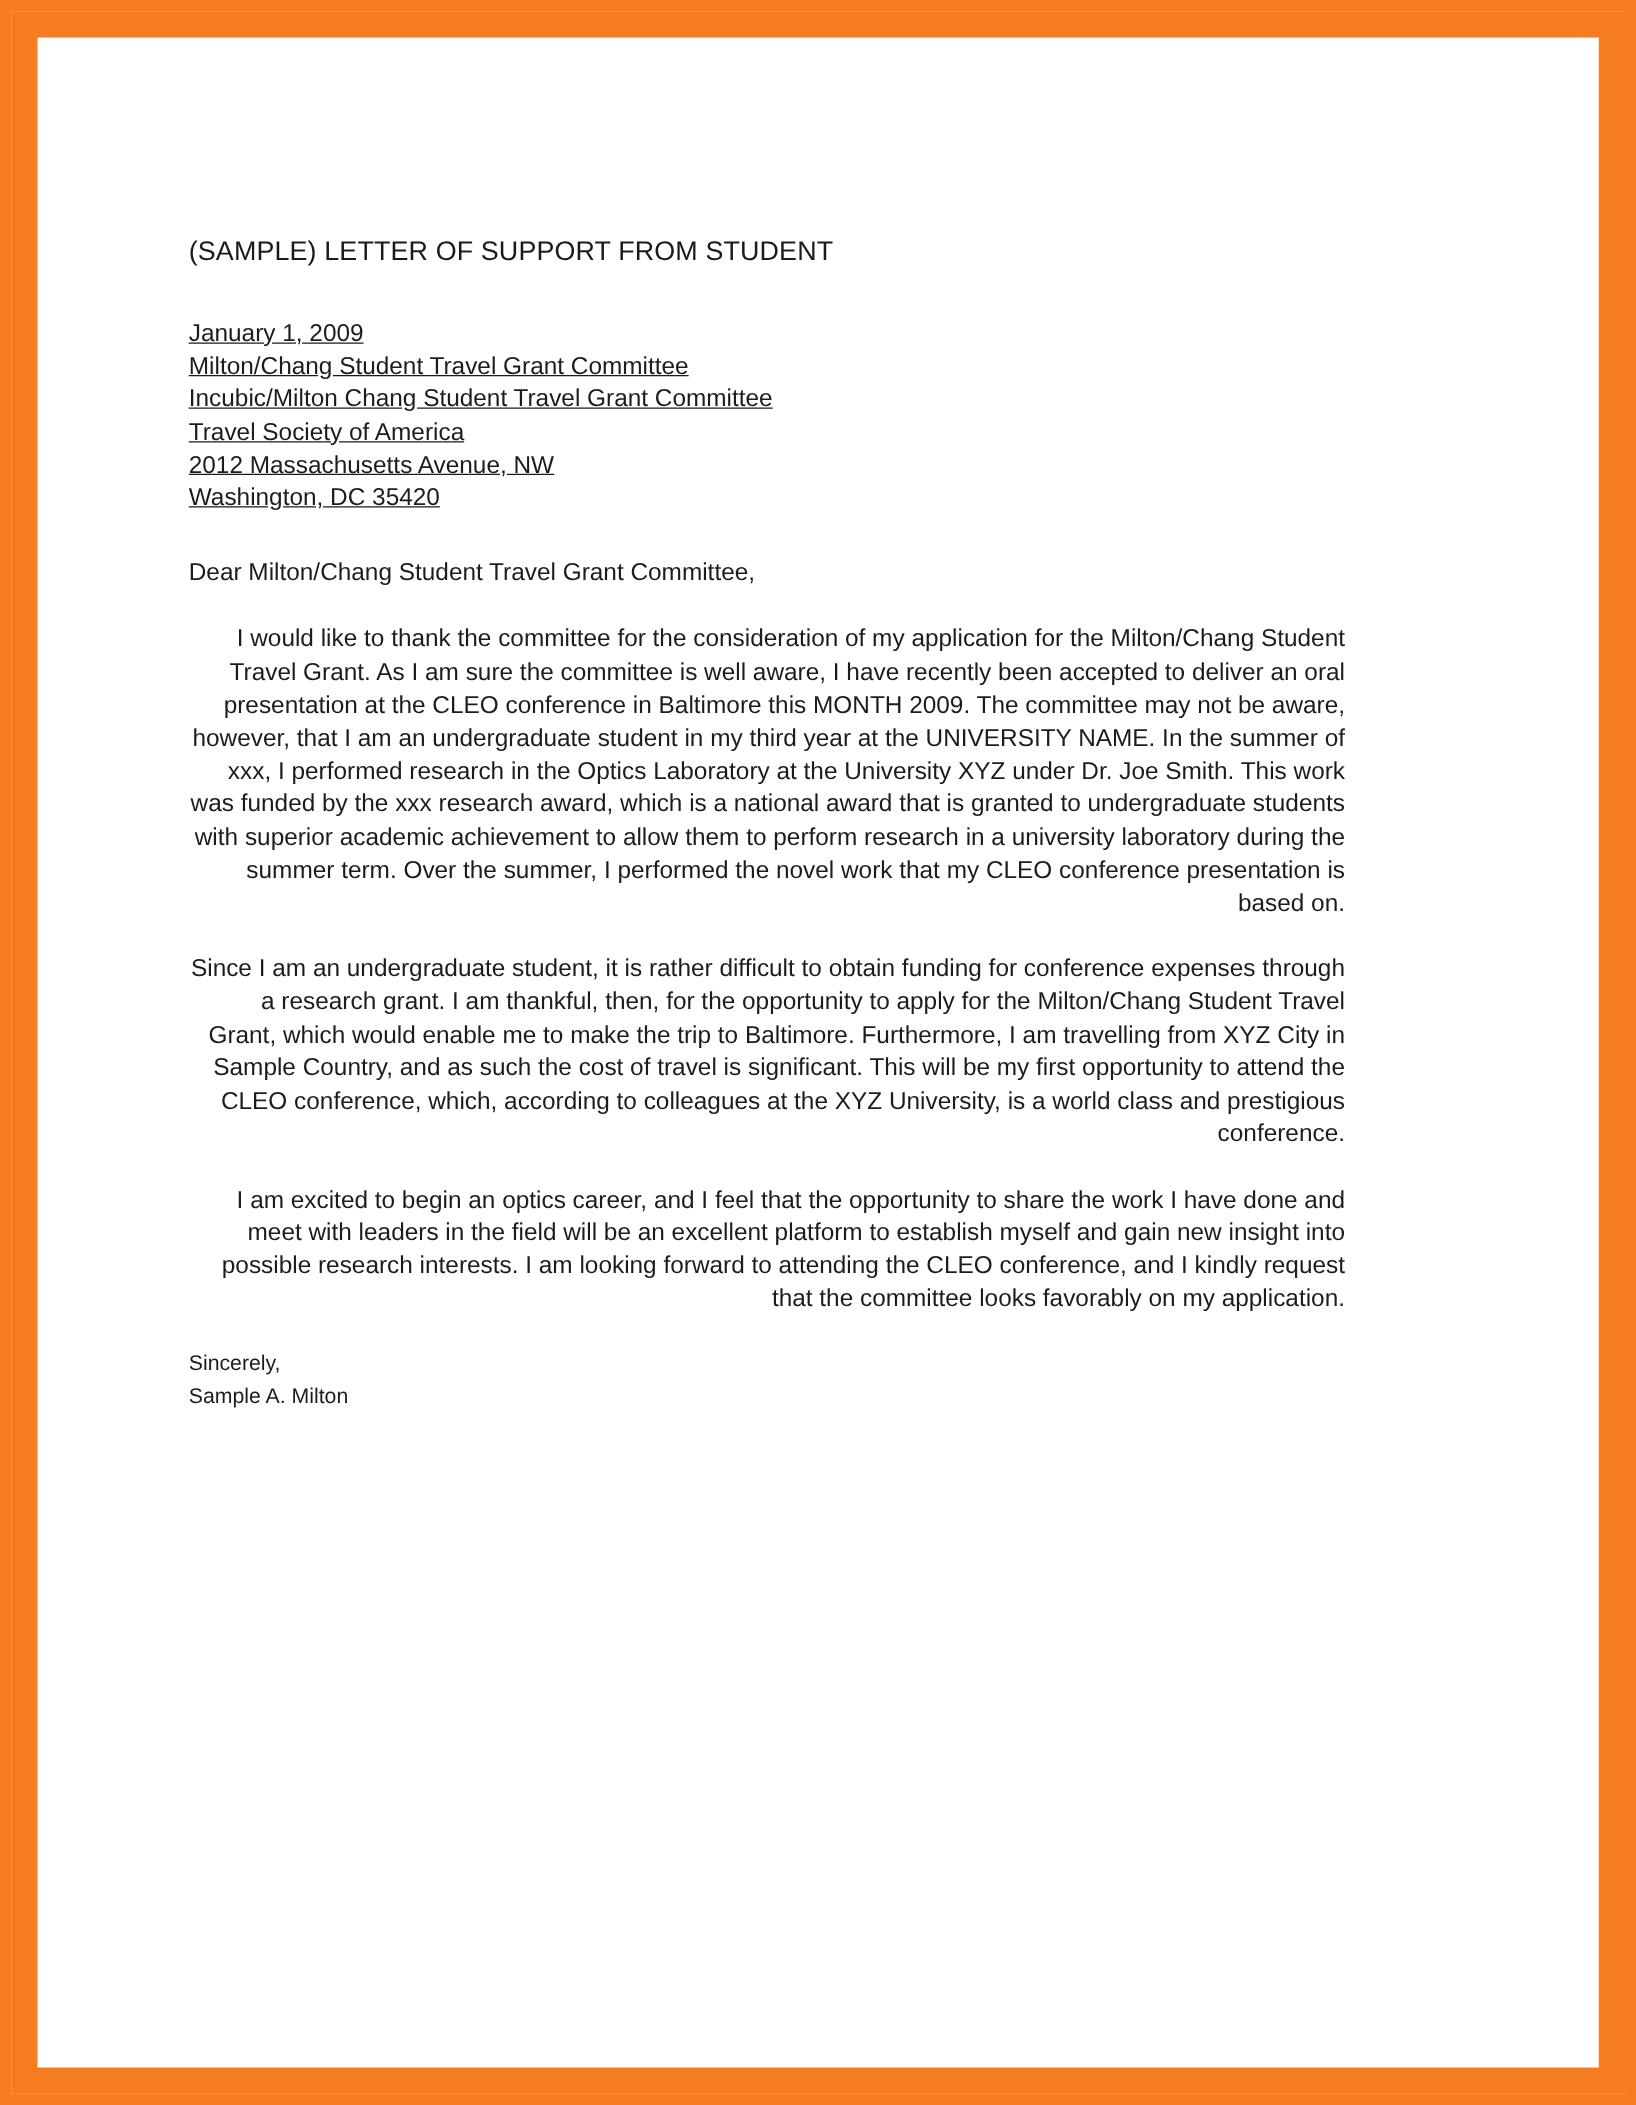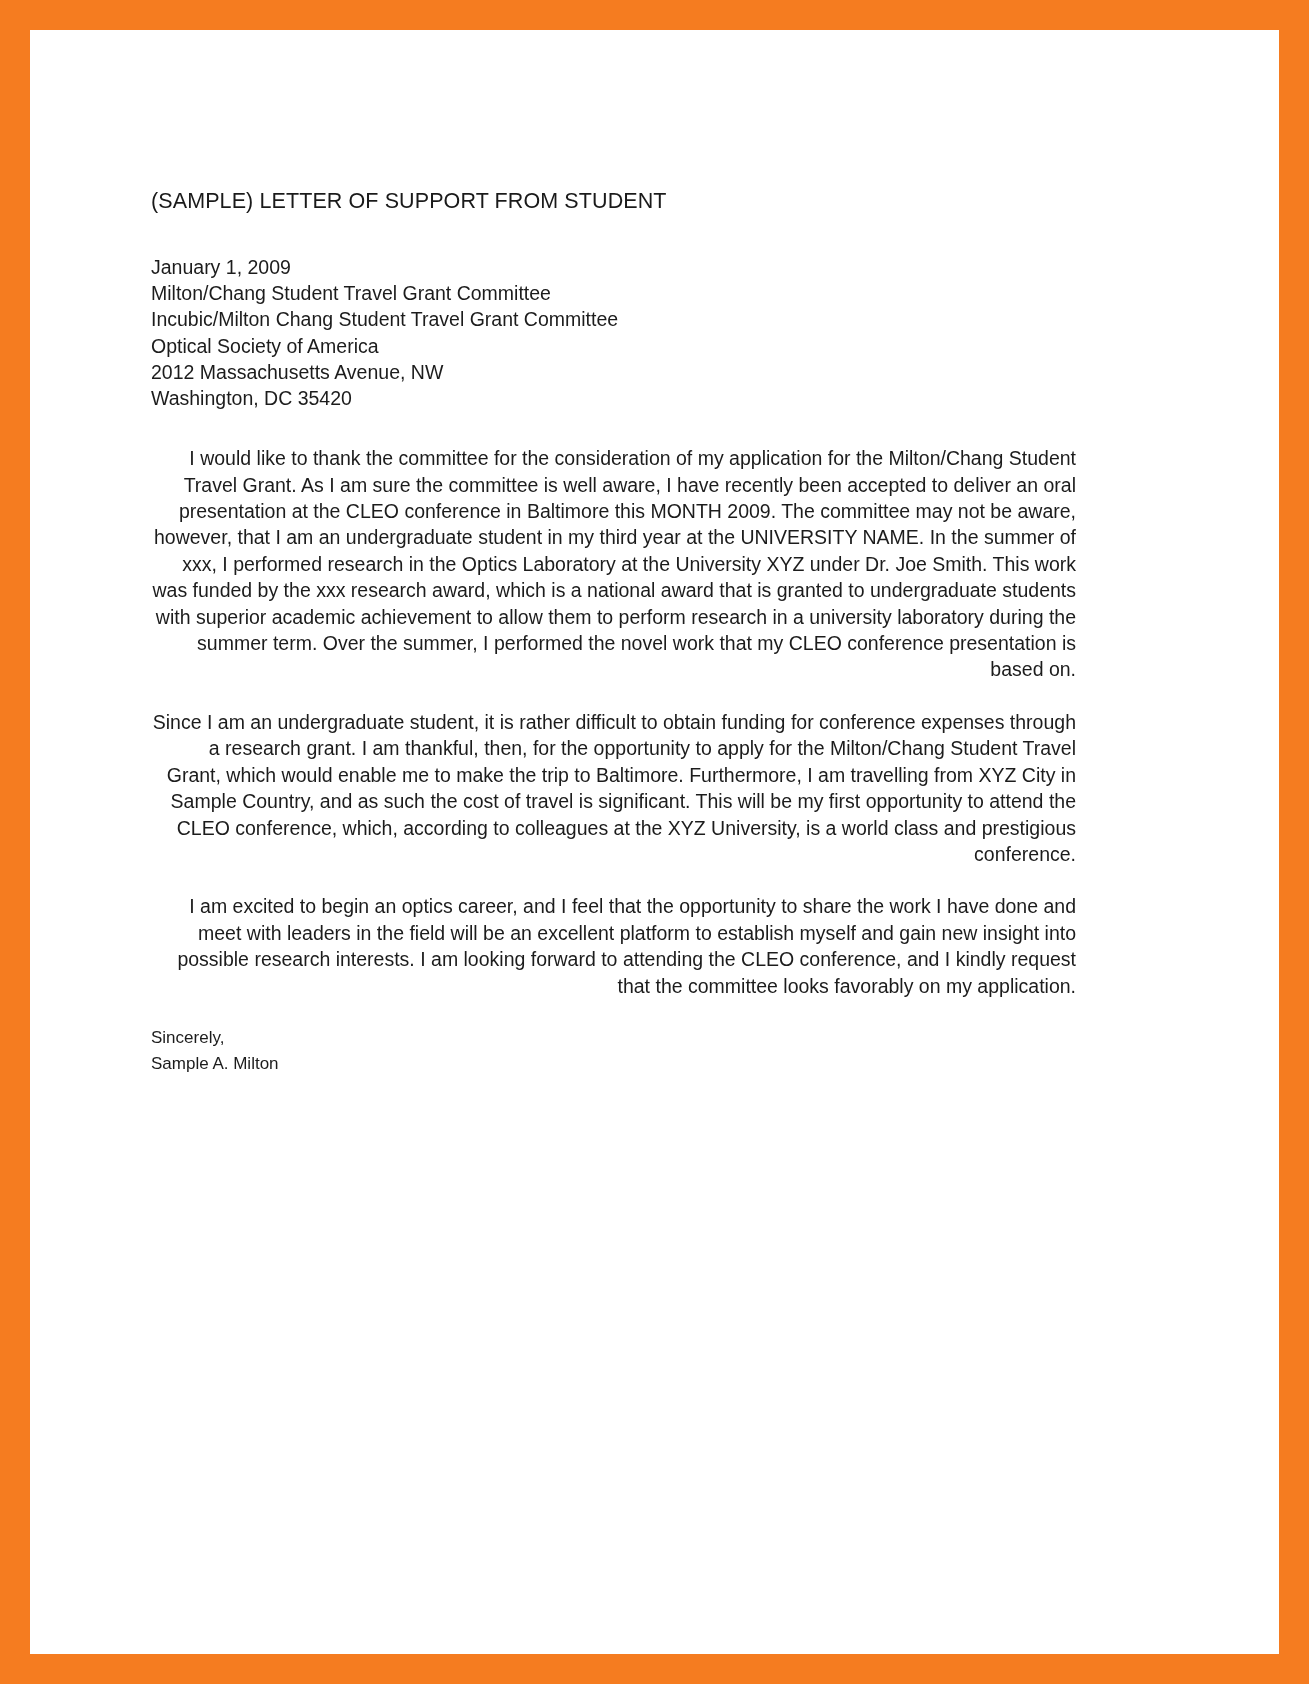--- a/index.html
+++ b/index.html
@@ -62,20 +62,21 @@
   }
 
   .addr-block {
     margin: 0 0 34px 0;
   }
   .addr-line {
     font-size: 19.5px;
     line-height: 26.2px;
     color: #1c1c1c;
     white-space: nowrap;
+    text-decoration: underline;
   }
 
   .salutation {
     font-size: 19.5px;
     line-height: 26.2px;
     color: #1c1c1c;
     margin: 0 0 27px 0;
     white-space: nowrap;
   }
 
@@ -105,25 +106,26 @@
 
   <div id="letter-page">
     <div id="letter-body">
 
       <div class="doc-title">(SAMPLE) LETTER OF SUPPORT FROM STUDENT</div>
 
       <div class="addr-block">
         <div class="addr-line">January 1, 2009</div>
         <div class="addr-line">Milton/Chang Student Travel Grant Committee</div>
         <div class="addr-line">Incubic/Milton Chang Student Travel Grant Committee</div>
-        <div class="addr-line">Optical Society of America</div>
+        <div class="addr-line">Travel Society of America</div>
         <div class="addr-line">2012 Massachusetts Avenue, NW</div>
         <div class="addr-line">Washington, DC 35420</div>
       </div>
 
+      <div class="salutation">Dear Milton/Chang Student Travel Grant Committee,</div>
 
       <p class="para">I would like to thank the committee for the consideration of my application for the Milton/Chang Student Travel Grant.  As I am sure the committee is well aware, I have recently been accepted to deliver an oral presentation at the CLEO conference in Baltimore this MONTH 2009. The committee may not be aware, however, that I am an undergraduate student in my third year at the UNIVERSITY NAME. In the summer of xxx, I performed research in the Optics Laboratory at the University XYZ under Dr. Joe Smith. This work was funded by the xxx research award, which is a national award that is granted to undergraduate students with superior academic achievement to allow them to perform research in a university laboratory during the summer term. Over the summer, I performed the novel work that my CLEO conference presentation is based on.</p>
       <p class="para">Since I am an undergraduate student, it is rather difficult to obtain funding for conference expenses through a research grant. I am thankful, then, for the opportunity to apply for the Milton/Chang Student Travel Grant, which would enable me to make the trip to Baltimore. Furthermore, I am travelling from XYZ City in Sample Country, and as such the cost of travel is significant. This will be my first opportunity to attend the CLEO conference, which, according to colleagues at the XYZ University, is a world class and prestigious conference.</p>
       <p class="para">I am excited to begin an optics career, and I feel that the opportunity to share the work I have done and meet with leaders in the field will be an excellent platform to establish myself and gain new insight into possible research interests. I am looking forward to attending the CLEO conference, and I kindly request that the committee looks favorably on my application.</p>
 
       <div class="closing-block">
         <div class="closing-line">Sincerely,</div>
         <div class="closing-line">Sample A. Milton</div>
       </div>
 

